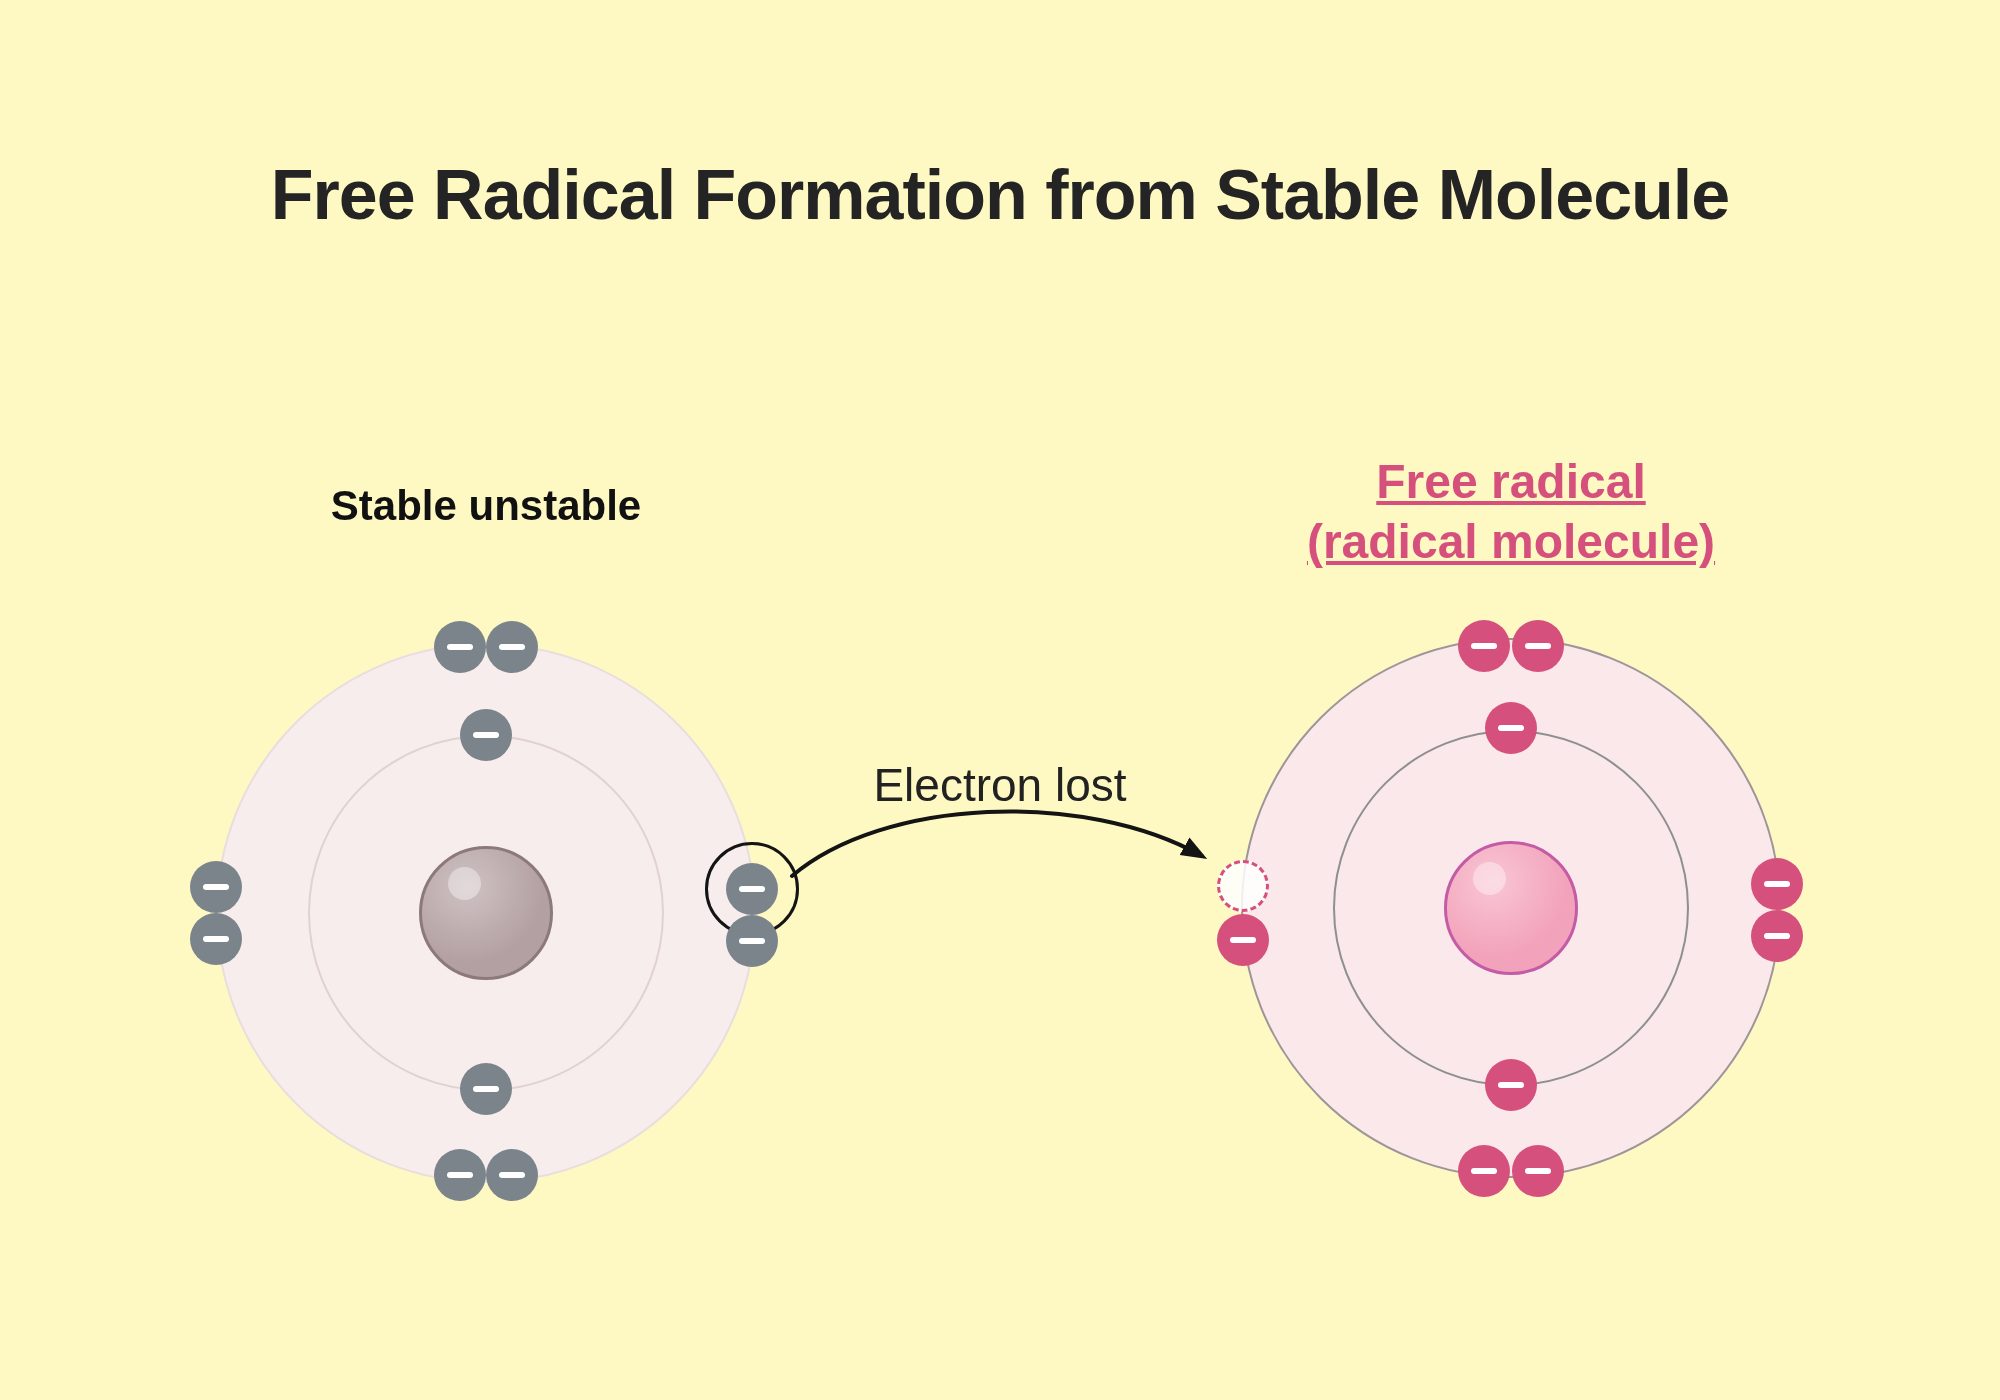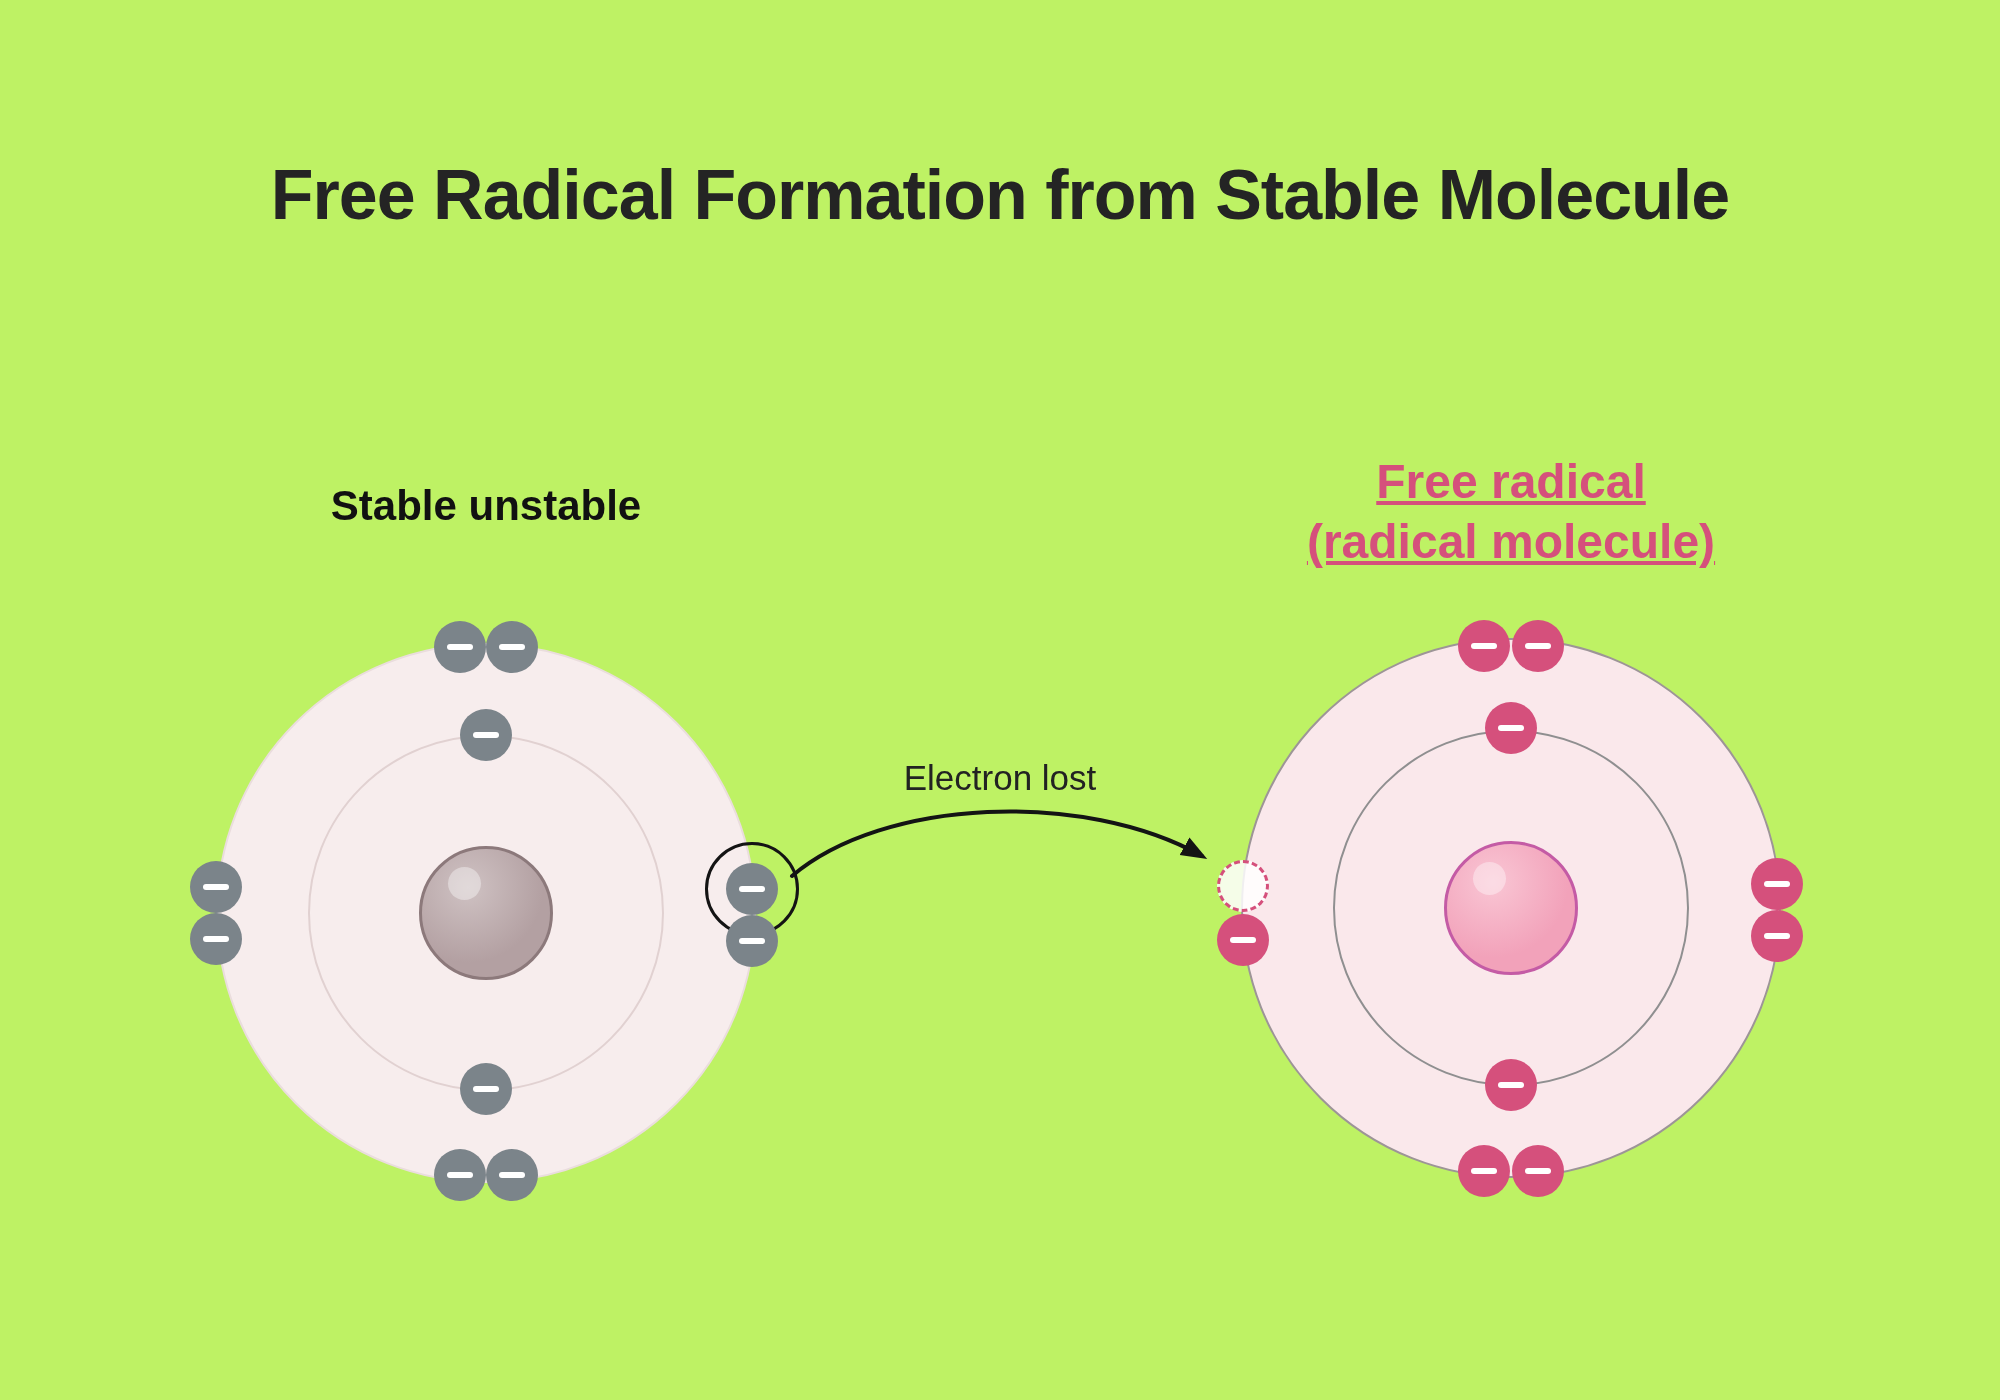--- a/index.html
+++ b/index.html
@@ -1,20 +1,20 @@
 <!DOCTYPE html>
 <html style="--title-text: #242424; --body-text: #222222; --arrow: #141414; --stable-electron: #7b848a; --stable-fill: #f7eded; --stable-edge: #eadddd; --stable-orbit: #e1d1d1; --stable-nucleus-fill: #b3a0a2; --stable-nucleus-border: #8c797b; --radical-accent: #d5507c; --radical-fill: #fae8eb; --radical-edge: #9d9597; --radical-orbit: #8f8f90; --radical-nucleus-fill: #f2a2ba; --radical-nucleus-border: #c45ba5;"><head>
 <meta charset="utf-8">
 <style>
   html, body { margin: 0; padding: 0; background: #ffffff; }
   .canvas {
     position: relative;
     width: 2000px;
     height: 1400px;
-    background: #bef264;
+    background: #fef9c3;
     overflow: hidden;
     font-family: "Liberation Sans", sans-serif;
   }
 
   .title {
     position: absolute;
     top: 155px;
     left: 0;
     width: 100%;
     margin: 0;
@@ -35,21 +35,21 @@
     left: 1511px; top: 452px;
     font-size: 48px;
     line-height: 1.24;
     color: var(--radical-accent, #d5507c);
     text-decoration: underline;
   }
   .arrow-label {
     position: absolute;
     left: 1000px; top: 758px;
     transform: translateX(-50%);
-    font-size: 35px;
+    font-size: 46px;
     font-weight: 400;
     color: var(--body-text, #222222);
     white-space: nowrap;
   }
 
   .atom { position: absolute; width: 0; height: 0; }
   .atom.stable { left: 486px; top: 913px; }
   .atom.radical { left: 1511px; top: 908px; }
 
   .atom-fill, .orbit, .nucleus, .electron, .electron-ring, .vacancy {

